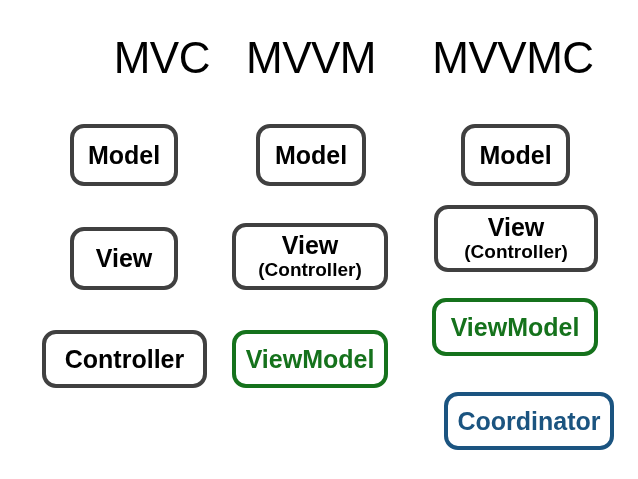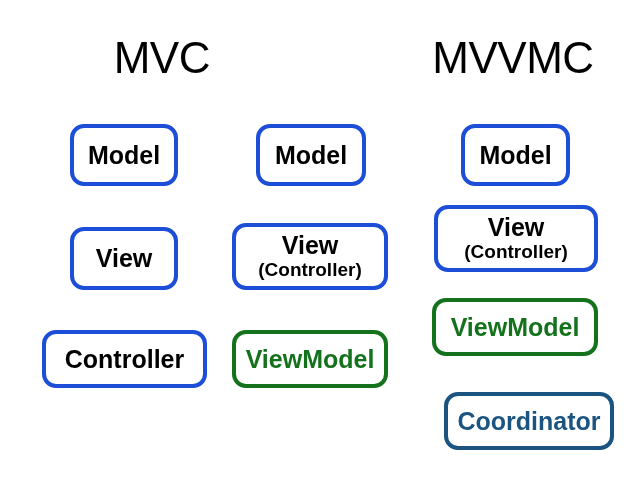--- a/index.html
+++ b/index.html
@@ -33,21 +33,21 @@
     line-height: 1;
     white-space: nowrap;
     text-align: center;
     width: 100%;
     left: 0;
   }
   .node {
     position: absolute;
     box-sizing: border-box;
     background: #ffffff;
-    border: 4px solid #1d4ed8;
+    border: 4px solid #404040;
     border-radius: 14px;
     display: flex;
     flex-direction: column;
     align-items: center;
     justify-content: center;
     text-align: center;
   }
   .node-label {
     font-size: 25px;
     font-weight: bold;
@@ -88,20 +88,21 @@
         <div class="node-label">Model</div>
       </div>
       <div class="node" style="left: 70px; top: 227px; width: 108px; height: 63px;">
         <div class="node-label">View</div>
       </div>
       <div class="node" style="left: 42px; top: 330px; width: 165px; height: 58px;">
         <div class="node-label">Controller</div>
       </div>
     </div>
     <div class="column" style="left: 0px; width: 638px;">
+      <div class="col-title" style="left: 226px; top: 36px; width: 170px;">MVVM</div>
       <div class="node" style="left: 256px; top: 124px; width: 110px; height: 62px;">
         <div class="node-label">Model</div>
       </div>
       <div class="node" style="left: 232px; top: 223px; width: 156px; height: 67px;">
         <div class="node-label">View</div>
         <div class="node-sublabel">(Controller)</div>
       </div>
       <div class="node accent-green" style="left: 232px; top: 330px; width: 156px; height: 58px;">
         <div class="node-label">ViewModel</div>
       </div>

